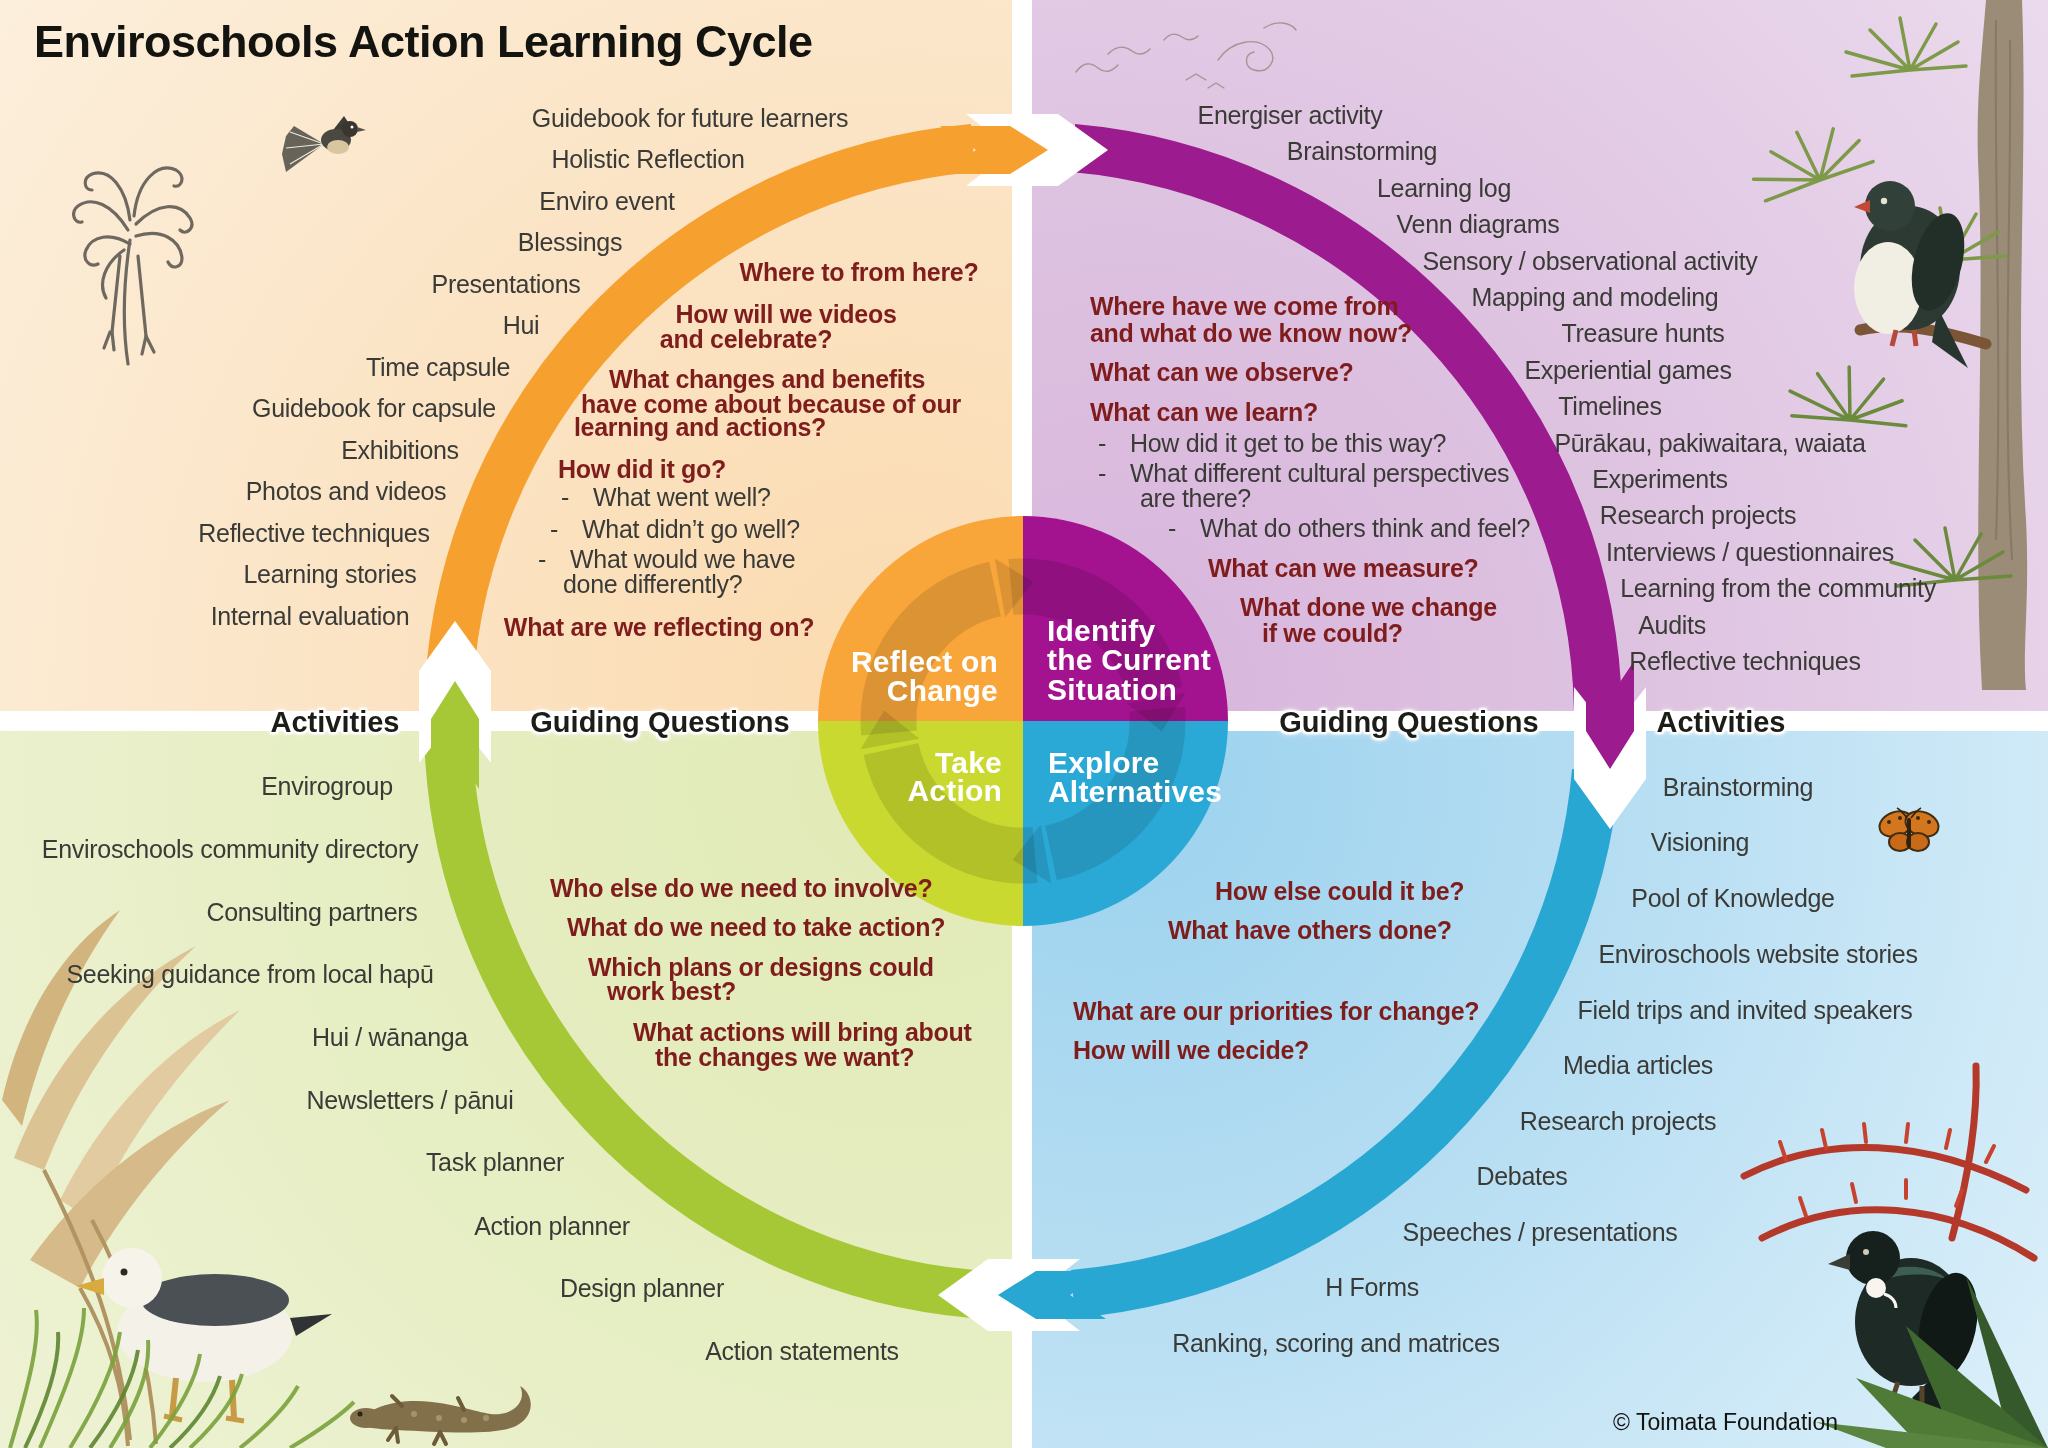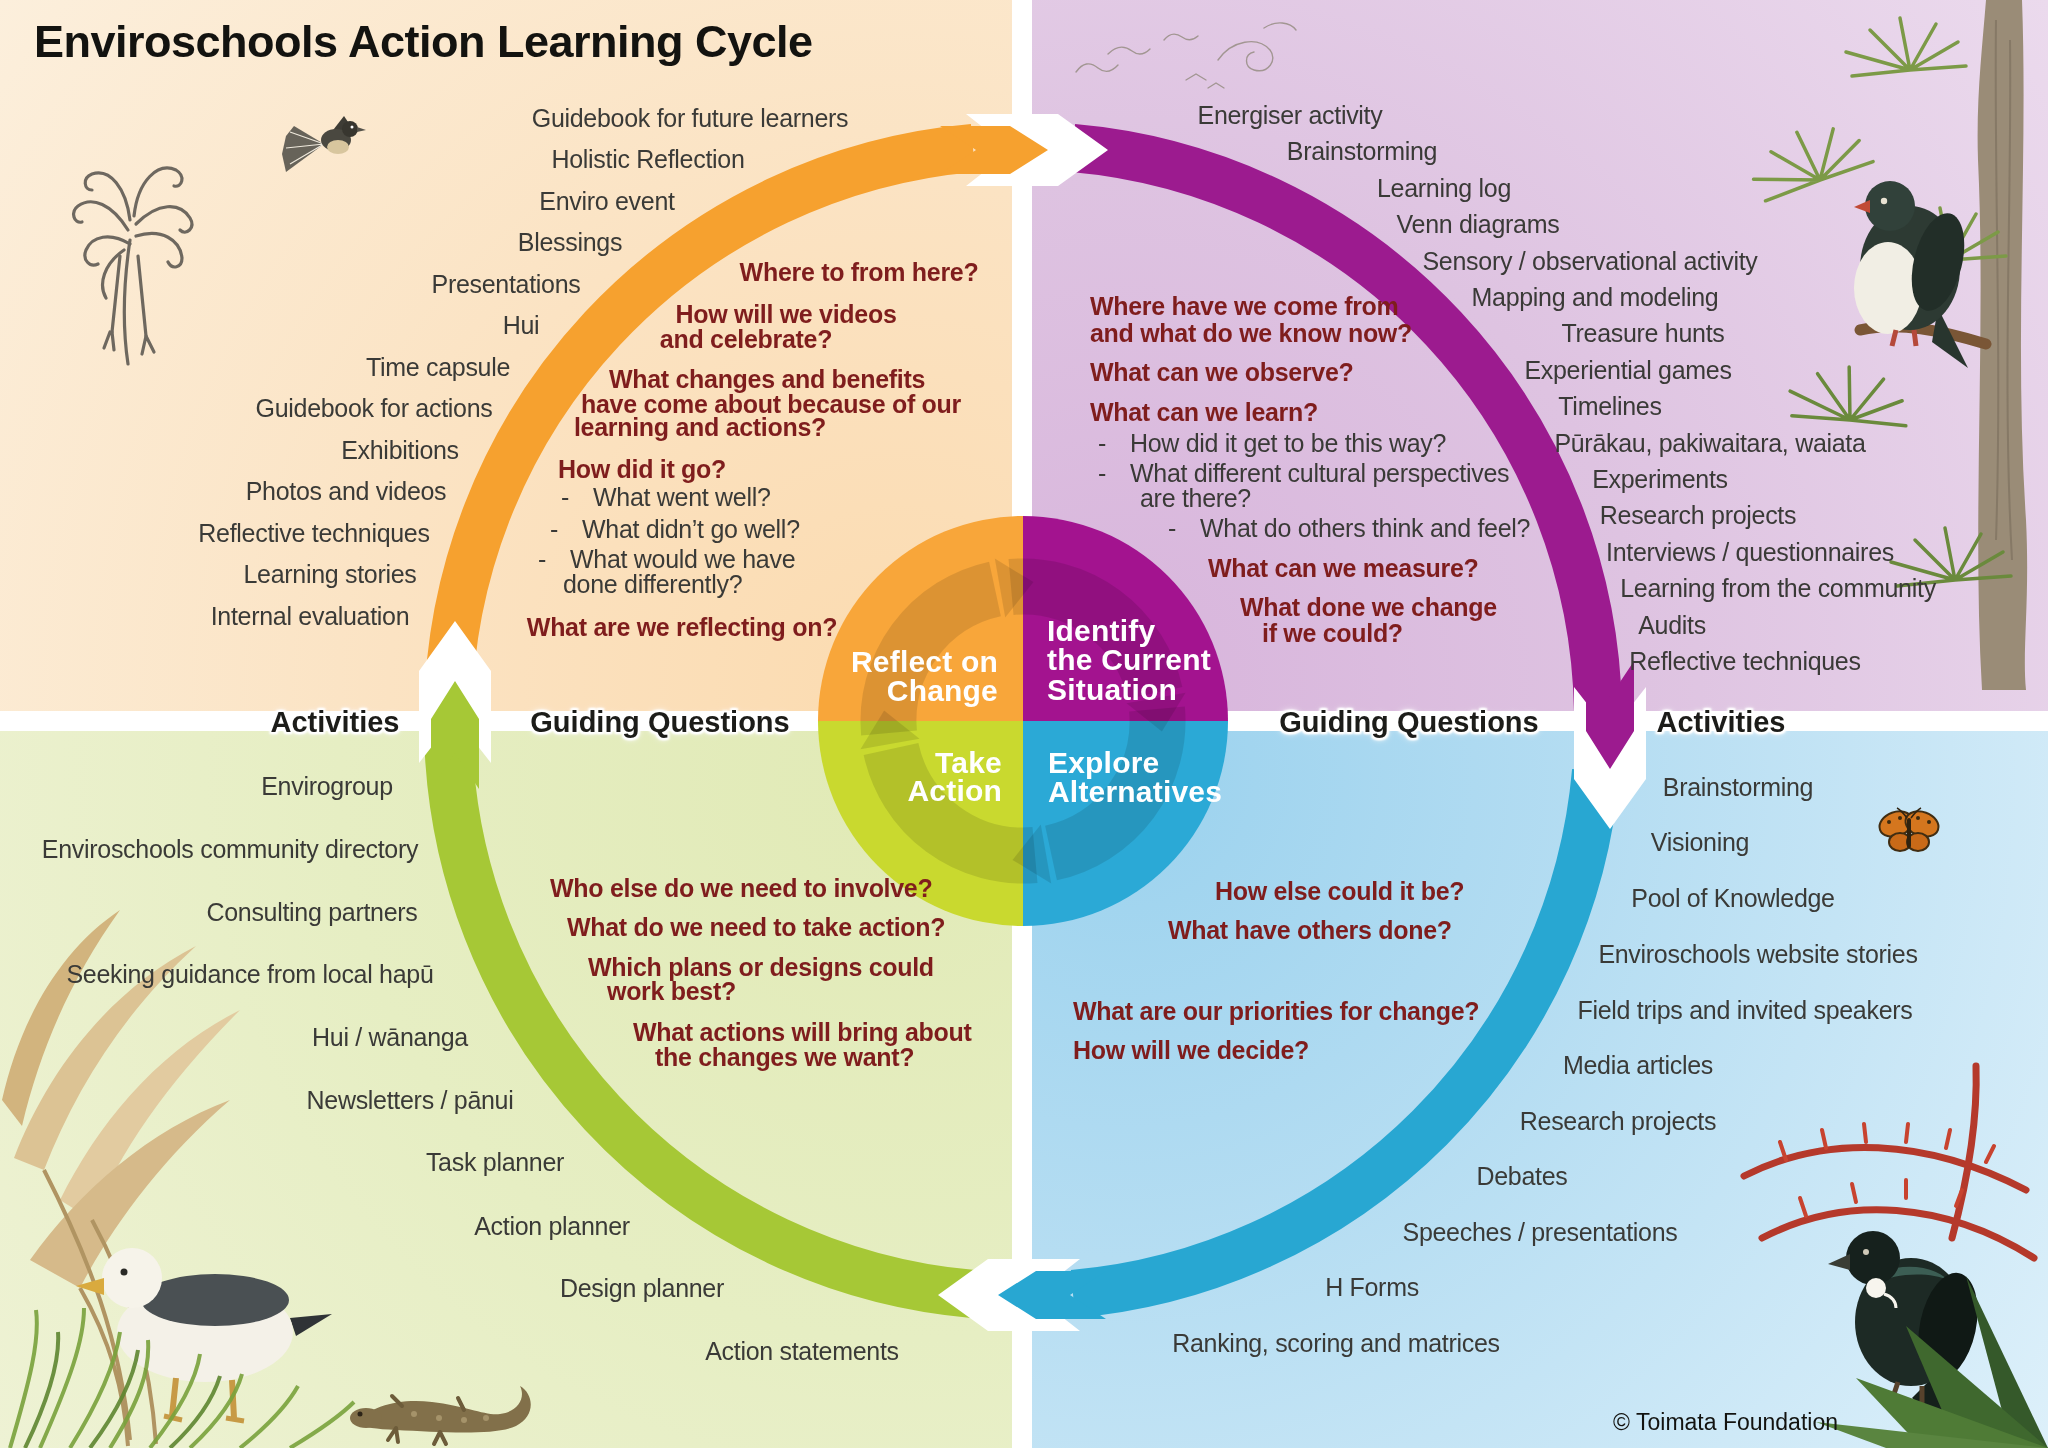--- a/index.html
+++ b/index.html
@@ -233,21 +233,21 @@
   <div class="item a-c band" style="left:1409px;top:722px">Guiding Questions</div>
   <div class="item a-c band" style="left:1721px;top:722px">Activities</div>
 
 <div class="item a-c act" style="left: 690px; top: 118px;">Guidebook for future learners</div>
     <div class="item a-c act" style="left: 648px; top: 159px;">Holistic Reflection</div>
     <div class="item a-c act" style="left: 607px; top: 201px;">Enviro event</div>
     <div class="item a-c act" style="left: 570px; top: 242px;">Blessings</div>
     <div class="item a-c act" style="left: 506px; top: 284px;">Presentations</div>
     <div class="item a-c act" style="left: 521px; top: 325px;">Hui</div>
     <div class="item a-c act" style="left: 438px; top: 367px;">Time capsule</div>
-    <div class="item a-c act" style="left: 374px; top: 408px;">Guidebook for actions</div>
+    <div class="item a-c act" style="left: 374px; top: 408px;">Guidebook for capsule</div>
     <div class="item a-c act" style="left: 400px; top: 450px;">Exhibitions</div>
     <div class="item a-c act" style="left: 346px; top: 491px;">Photos and videos</div>
     <div class="item a-c act" style="left: 314px; top: 533px;">Reflective techniques</div>
     <div class="item a-c act" style="left: 330px; top: 574px;">Learning stories</div>
     <div class="item a-c act" style="left: 310px; top: 616px;">Internal evaluation</div>
     <div class="item a-c act" style="left: 1290px; top: 115px;">Energiser activity</div>
     <div class="item a-c act" style="left: 1362px; top: 151px;">Brainstorming</div>
     <div class="item a-c act" style="left: 1420px; top: 188px; margin-left: 24px;">Learning log</div>
     <div class="item a-c act" style="left: 1478px; top: 224px;">Venn diagrams</div>
     <div class="item a-c act" style="left: 1590px; top: 261px;">Sensory / observational activity</div>
@@ -287,21 +287,21 @@
     <div class="item a-c q" style="left: 786px; top: 314px;">How will we videos</div>
     <div class="item a-c q" style="left: 746px; top: 339px;">and celebrate?</div>
     <div class="item a-c q" style="left: 767px; top: 379px;">What changes and benefits</div>
     <div class="item a-c q" style="left: 771px; top: 404px;">have come about because of our</div>
     <div class="item a-c q" style="left: 700px; top: 427px;">learning and actions?</div>
     <div class="item a-c q" style="left: 642px; top: 469px;">How did it go?</div>
     <div class="item a-l qreg dash" style="left: 593px; top: 497px;">What went well?</div>
     <div class="item a-l qreg dash" style="left: 582px; top: 529px;">What didn’t go well?</div>
     <div class="item a-l qreg dash" style="left: 570px; top: 559px;">What would we have</div>
     <div class="item a-l qreg" style="left: 563px; top: 584px;">done differently?</div>
-    <div class="item a-c q" style="left: 659px; top: 627px; margin-left: 23px;">What are we reflecting on?</div>
+    <div class="item a-c q" style="left: 659px; top: 627px;">What are we reflecting on?</div>
     <div class="item a-l q" style="left: 1090px; top: 306px;">Where have we come from</div>
     <div class="item a-l q" style="left: 1090px; top: 333px;">and what do we know now?</div>
     <div class="item a-l q" style="left: 1090px; top: 372px;">What can we observe?</div>
     <div class="item a-l q" style="left: 1090px; top: 412px;">What can we learn?</div>
     <div class="item a-l qreg dash" style="left: 1130px; top: 443px;">How did it get to be this way?</div>
     <div class="item a-l qreg dash" style="left: 1130px; top: 473px;">What different cultural perspectives</div>
     <div class="item a-l qreg" style="left: 1140px; top: 498px;">are there?</div>
     <div class="item a-l qreg dash" style="left: 1200px; top: 528px;">What do others think and feel?</div>
     <div class="item a-l q" style="left: 1208px; top: 568px;">What can we measure?</div>
     <div class="item a-l q" style="left: 1240px; top: 607px;">What done we change</div>

